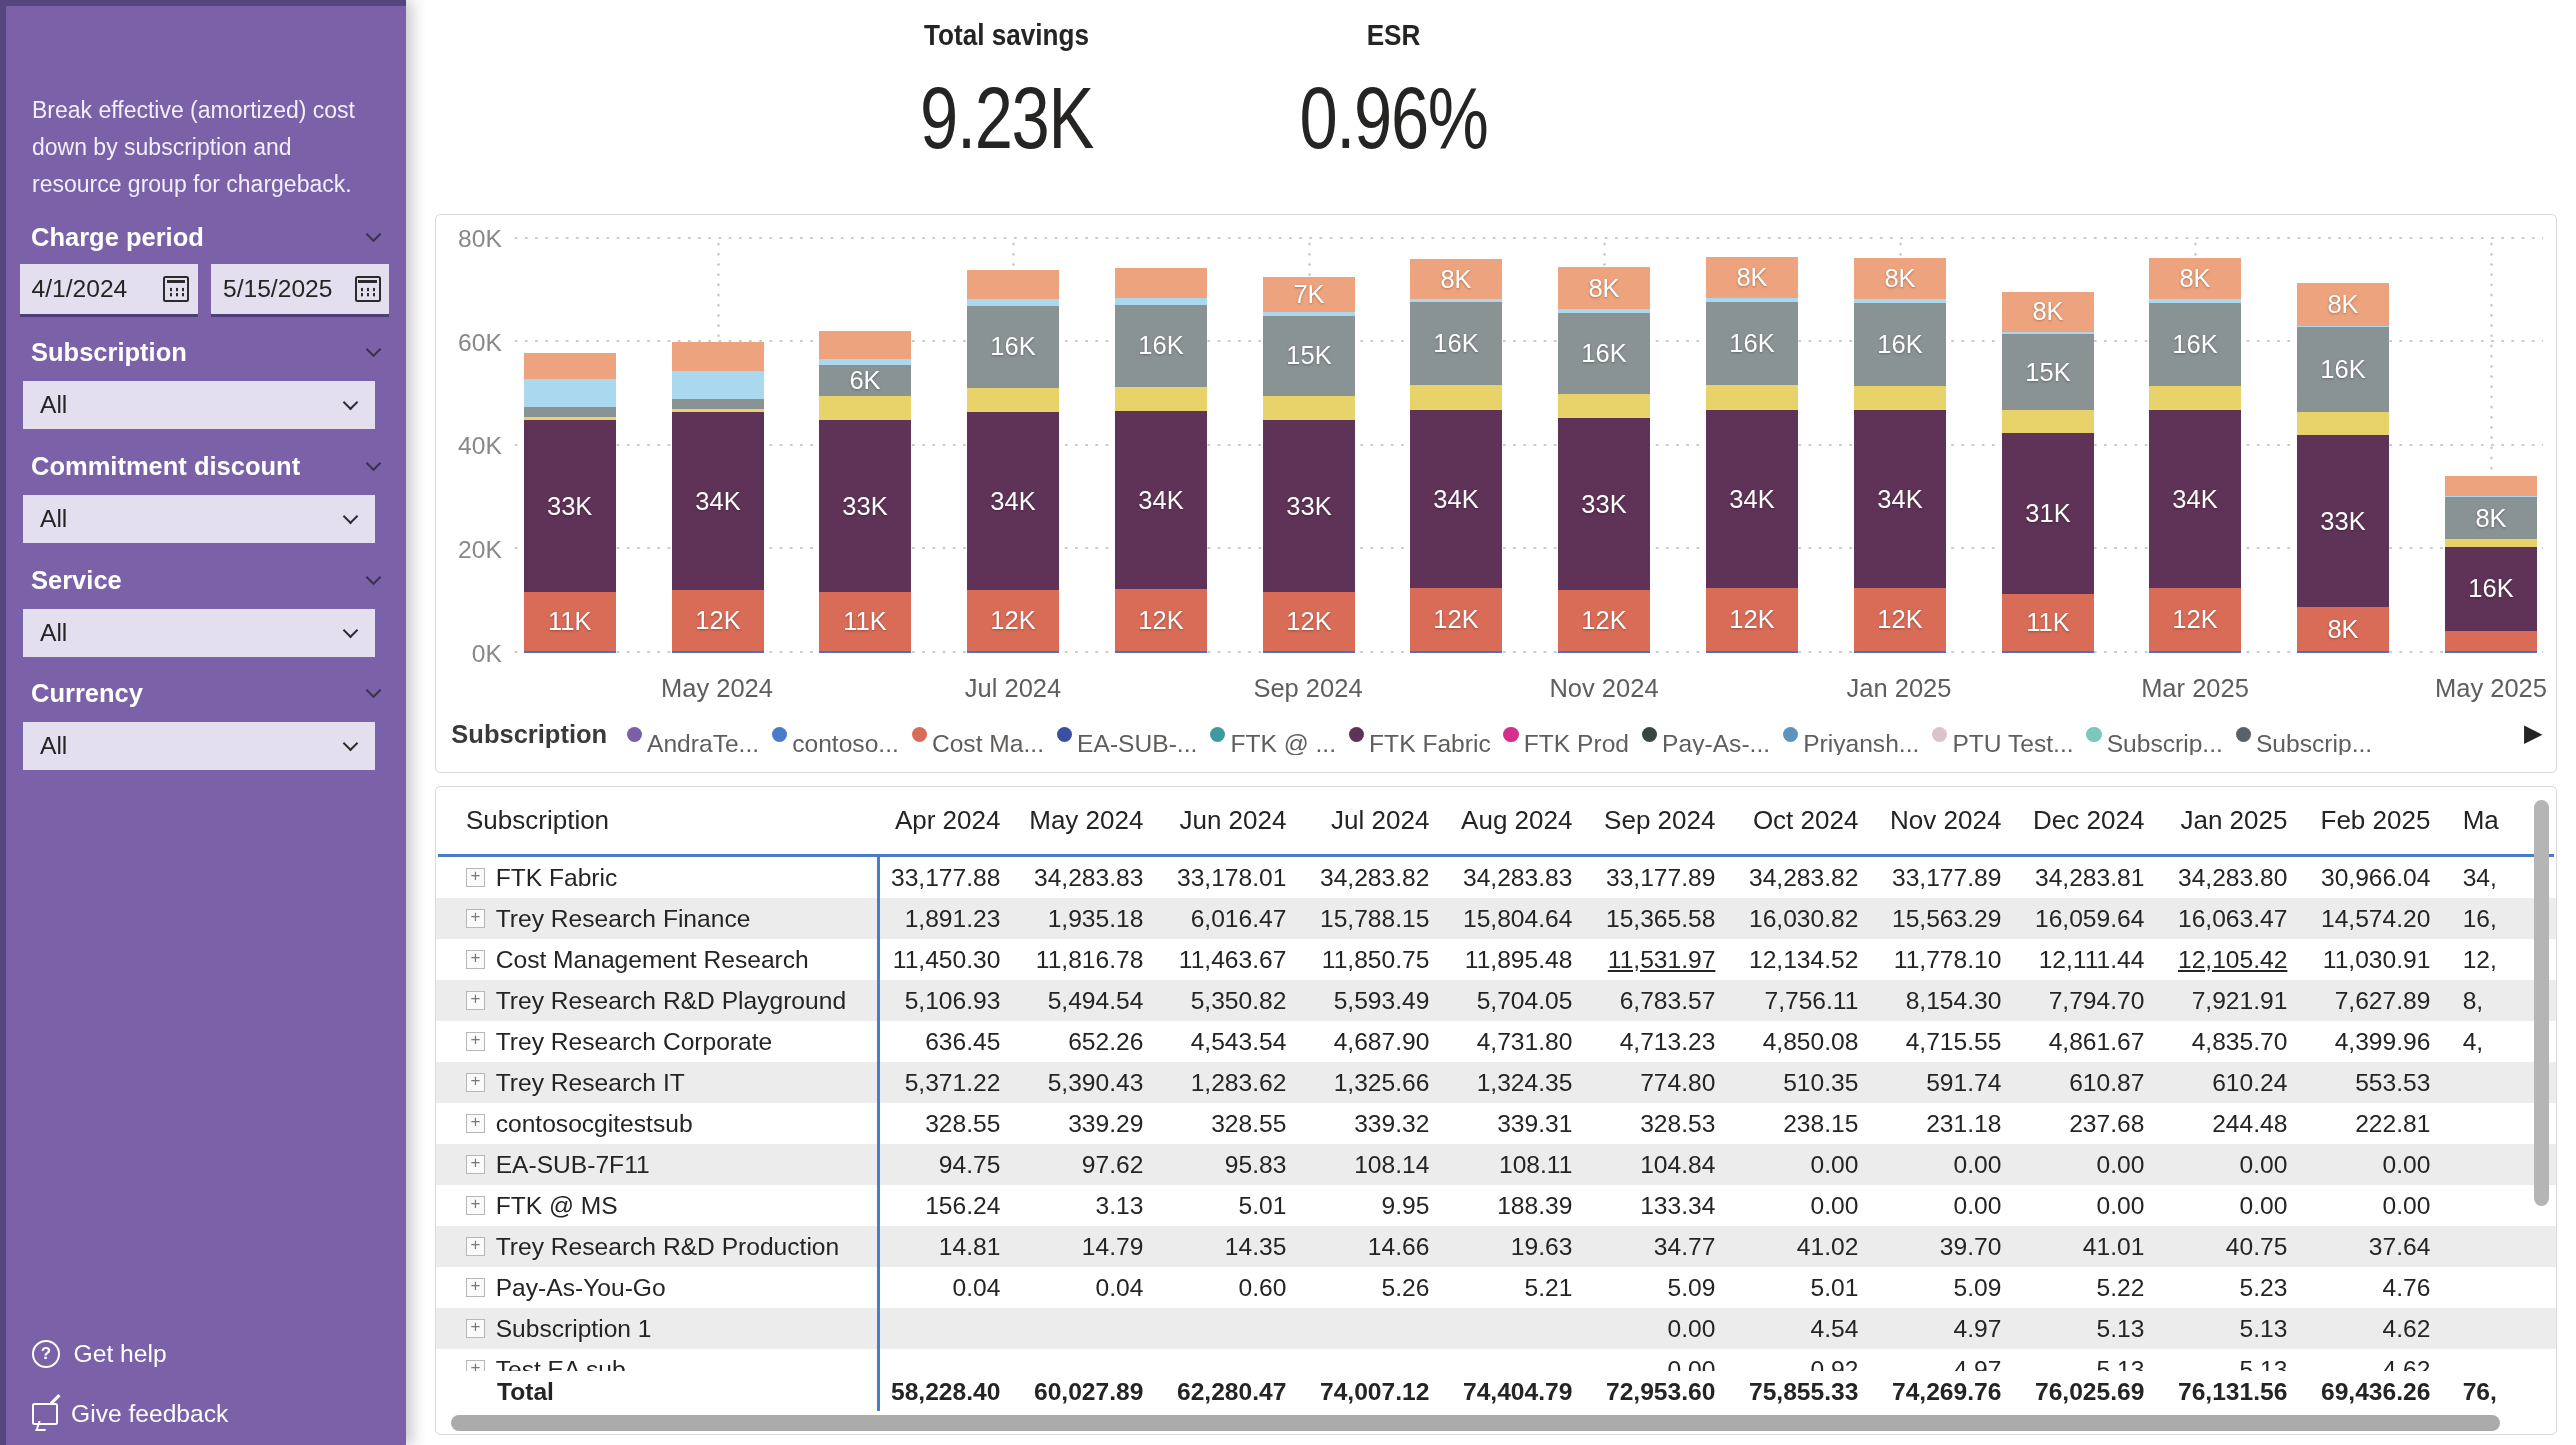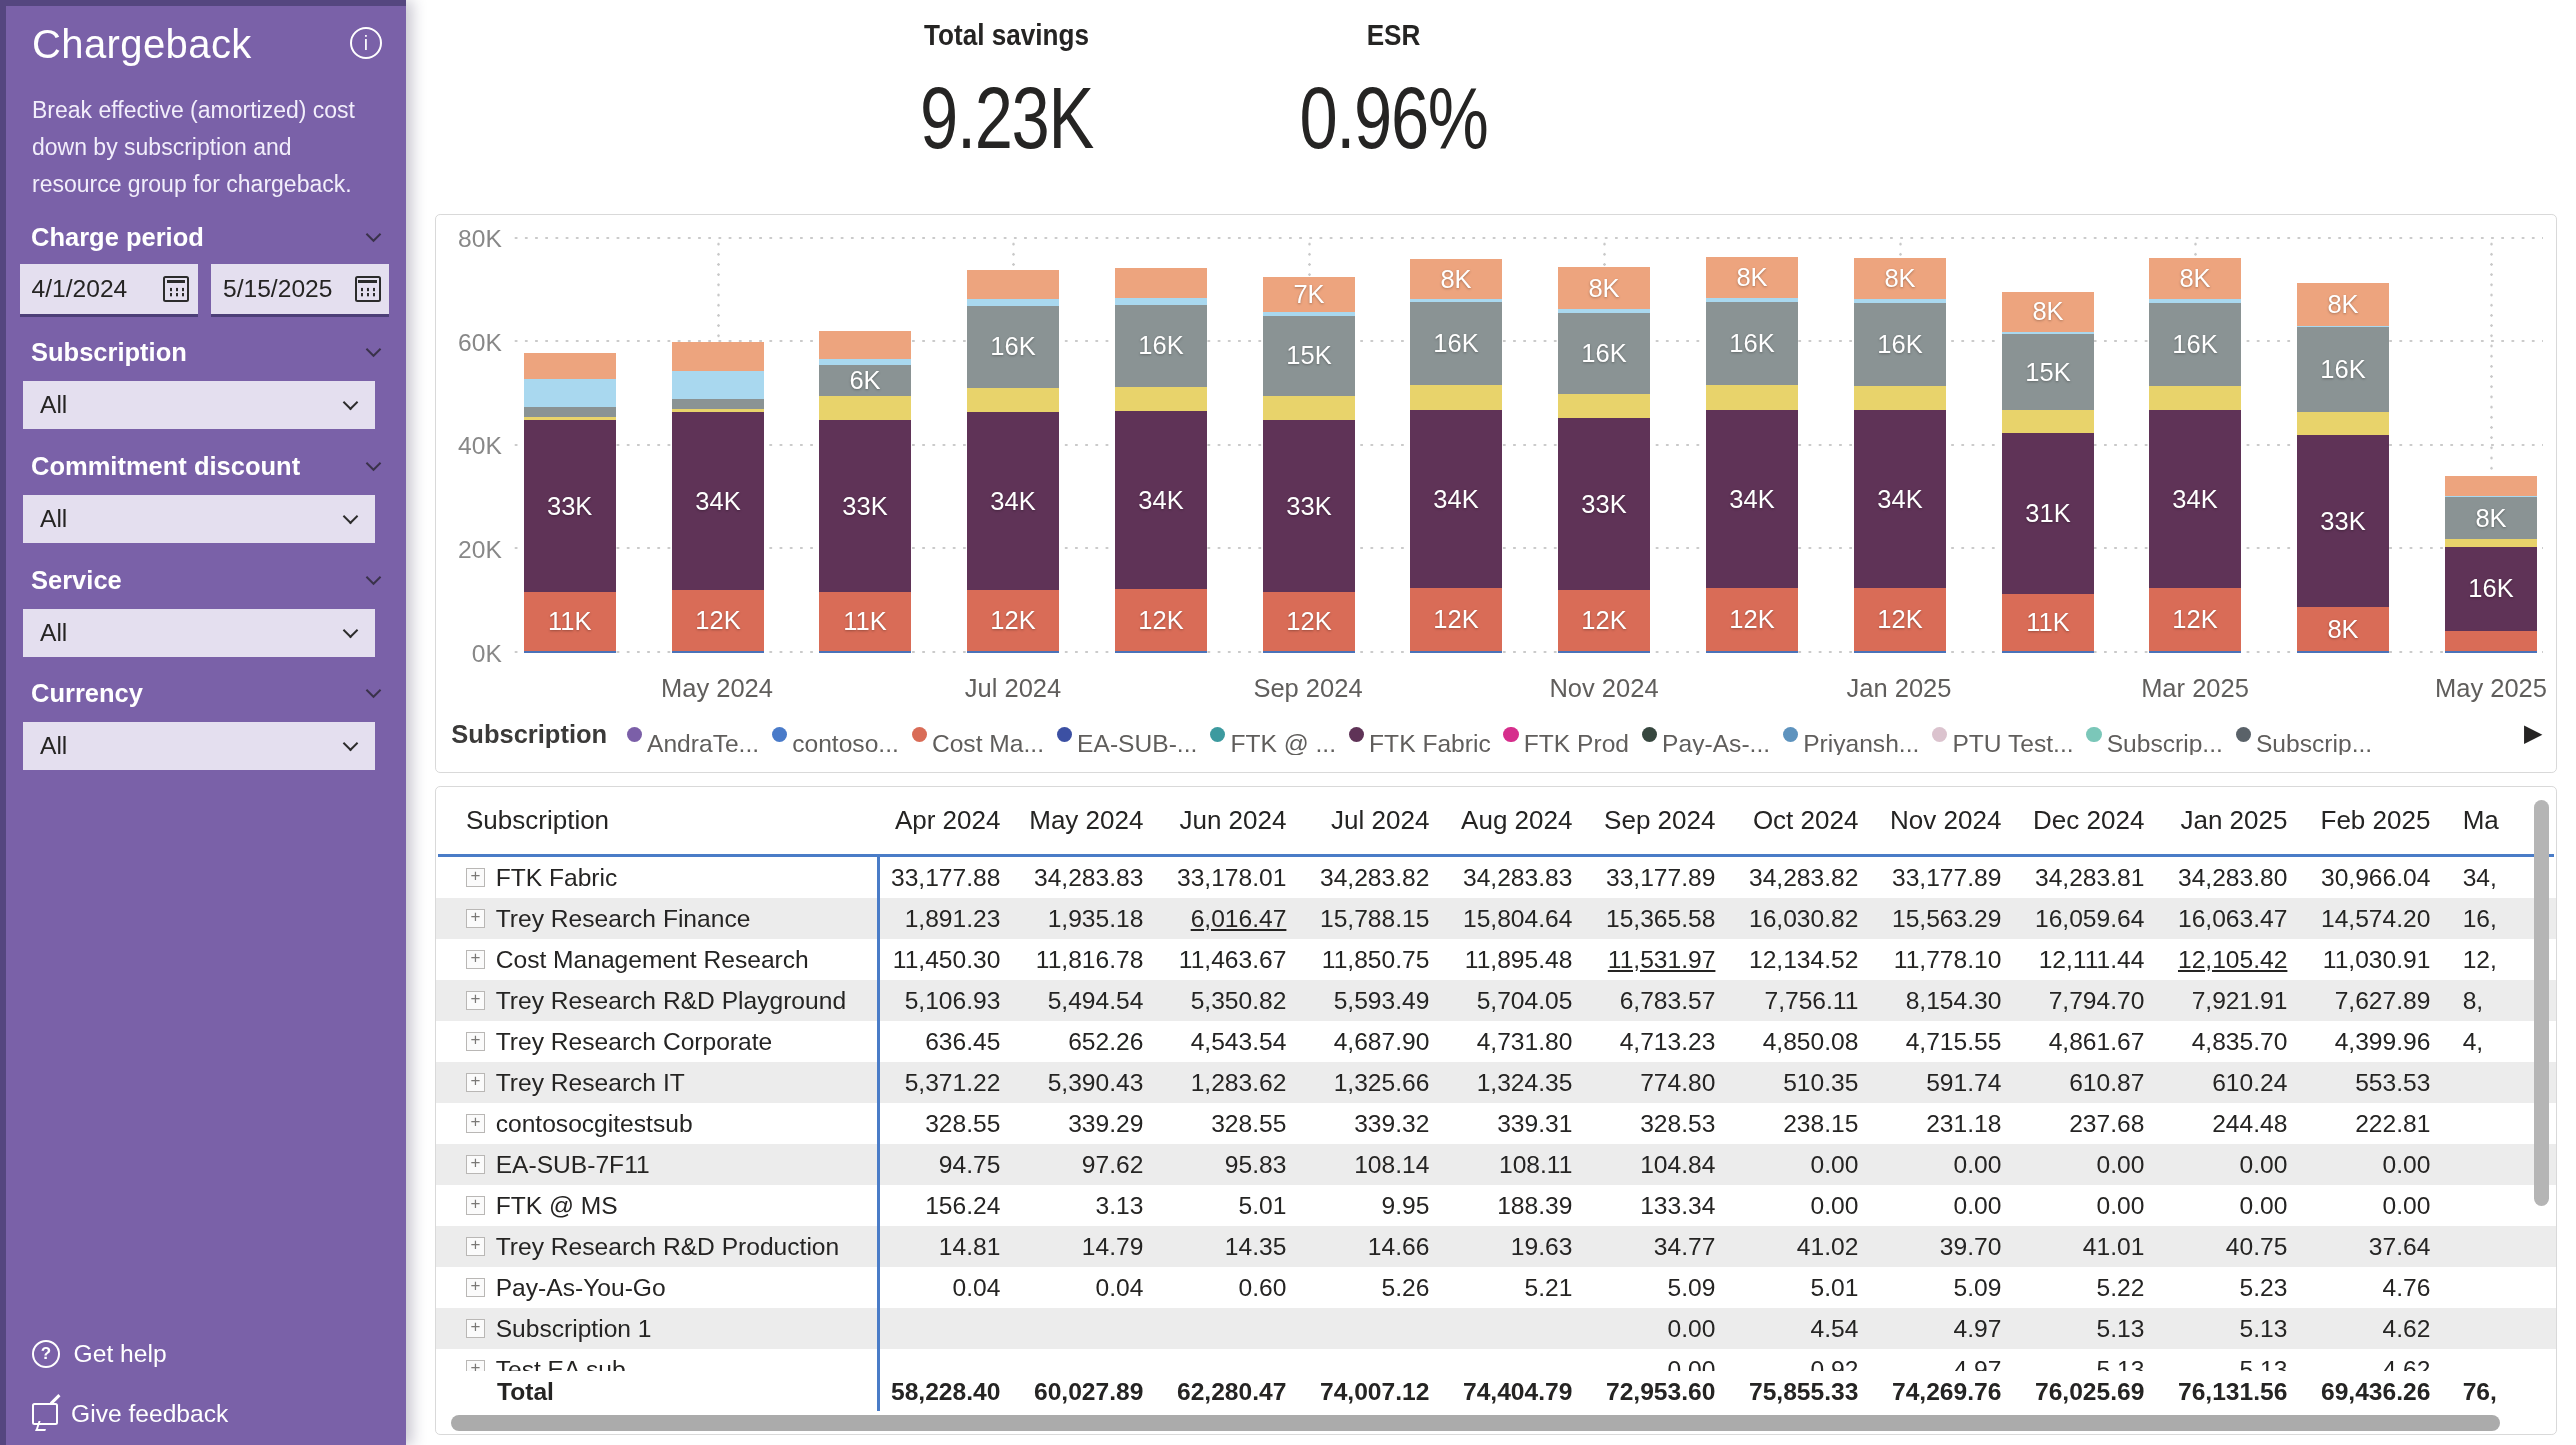--- a/index.html
+++ b/index.html
@@ -77,24 +77,20 @@
 </style>
 </head>
 <body>
 
 <div class="app">
 
   <div class="sidebar">
     <div class="edge-top"></div>
     <div class="edge-left"></div>
 
-    <div class="sb-title-row">
-      <div class="sb-title">Chargeback</div>
-      <div class="info-icon">i</div>
-    </div>
     <div class="sb-desc">Break effective (amortized) cost down by subscription and resource group for chargeback.</div>
 
     <div class="sb-section" style="top:223px;">
       <div class="sb-sec-head" style="top:0;">
         <span>Charge period</span>
         <span class="chev"></span>
       </div>
       <div class="datebox" style="left:19.5px;top:41px;">
         <span class="val">4/1/2024</span>
         <span class="cal"></span>
@@ -507,21 +503,21 @@
           <div class="t-cell" style="width: 143px;">30,966.04</div>
           <div class="t-cell frag" style="width: 119px;">34,</div>
         </div>
         <div class="t-row alt">
           <div class="t-cell name" style="width: 441px;">
             <span class="expand">+</span>
             <span>Trey Research Finance</span>
           </div>
           <div class="t-cell" style="width: 137px;">1,891.23</div>
           <div class="t-cell" style="width: 143px;">1,935.18</div>
-          <div class="t-cell" style="width: 143px; text-decoration: underline;">6,016.47</div>
+          <div class="t-cell" style="width: 143px;">6,016.47</div>
           <div class="t-cell" style="width: 143px;">15,788.15</div>
           <div class="t-cell" style="width: 143px;">15,804.64</div>
           <div class="t-cell" style="width: 143px;">15,365.58</div>
           <div class="t-cell" style="width: 143px;">16,030.82</div>
           <div class="t-cell" style="width: 143px;">15,563.29</div>
           <div class="t-cell" style="width: 143px;">16,059.64</div>
           <div class="t-cell" style="width: 143px;">16,063.47</div>
           <div class="t-cell" style="width: 143px;">14,574.20</div>
           <div class="t-cell frag" style="width: 119px;">16,</div>
         </div>

